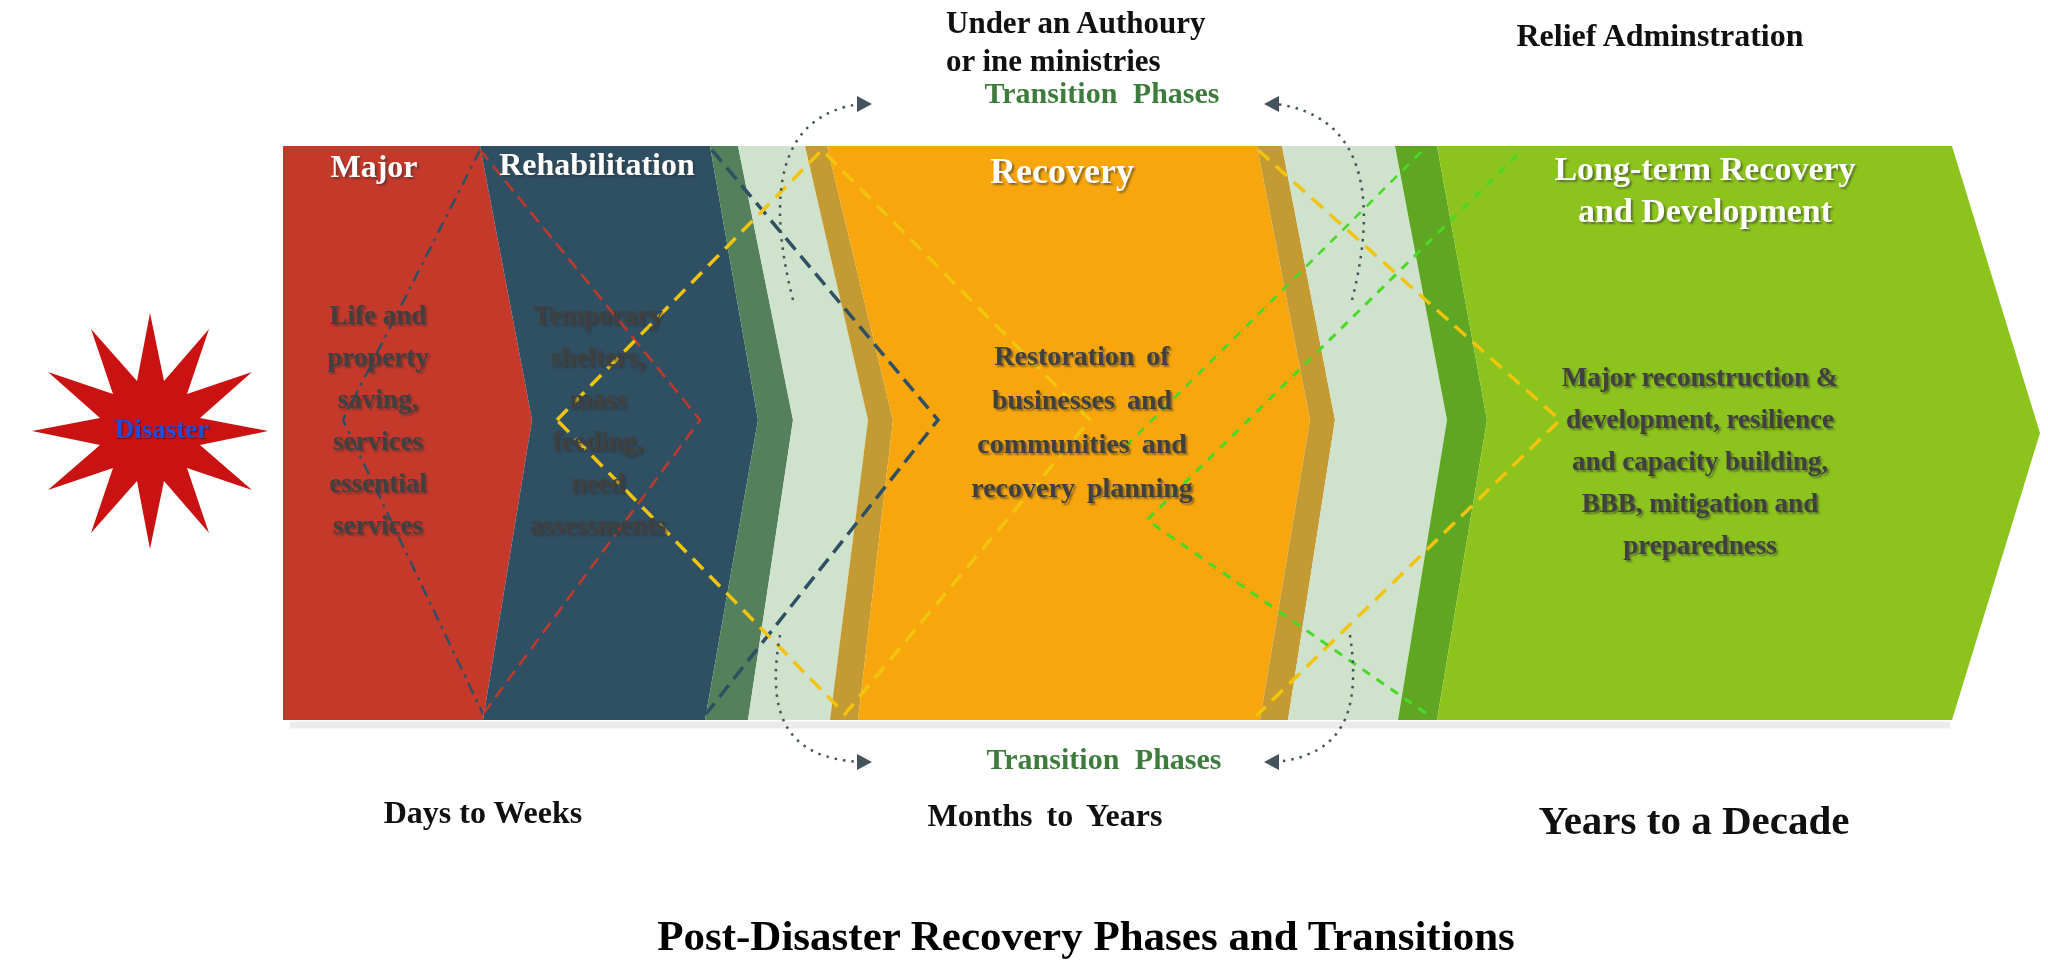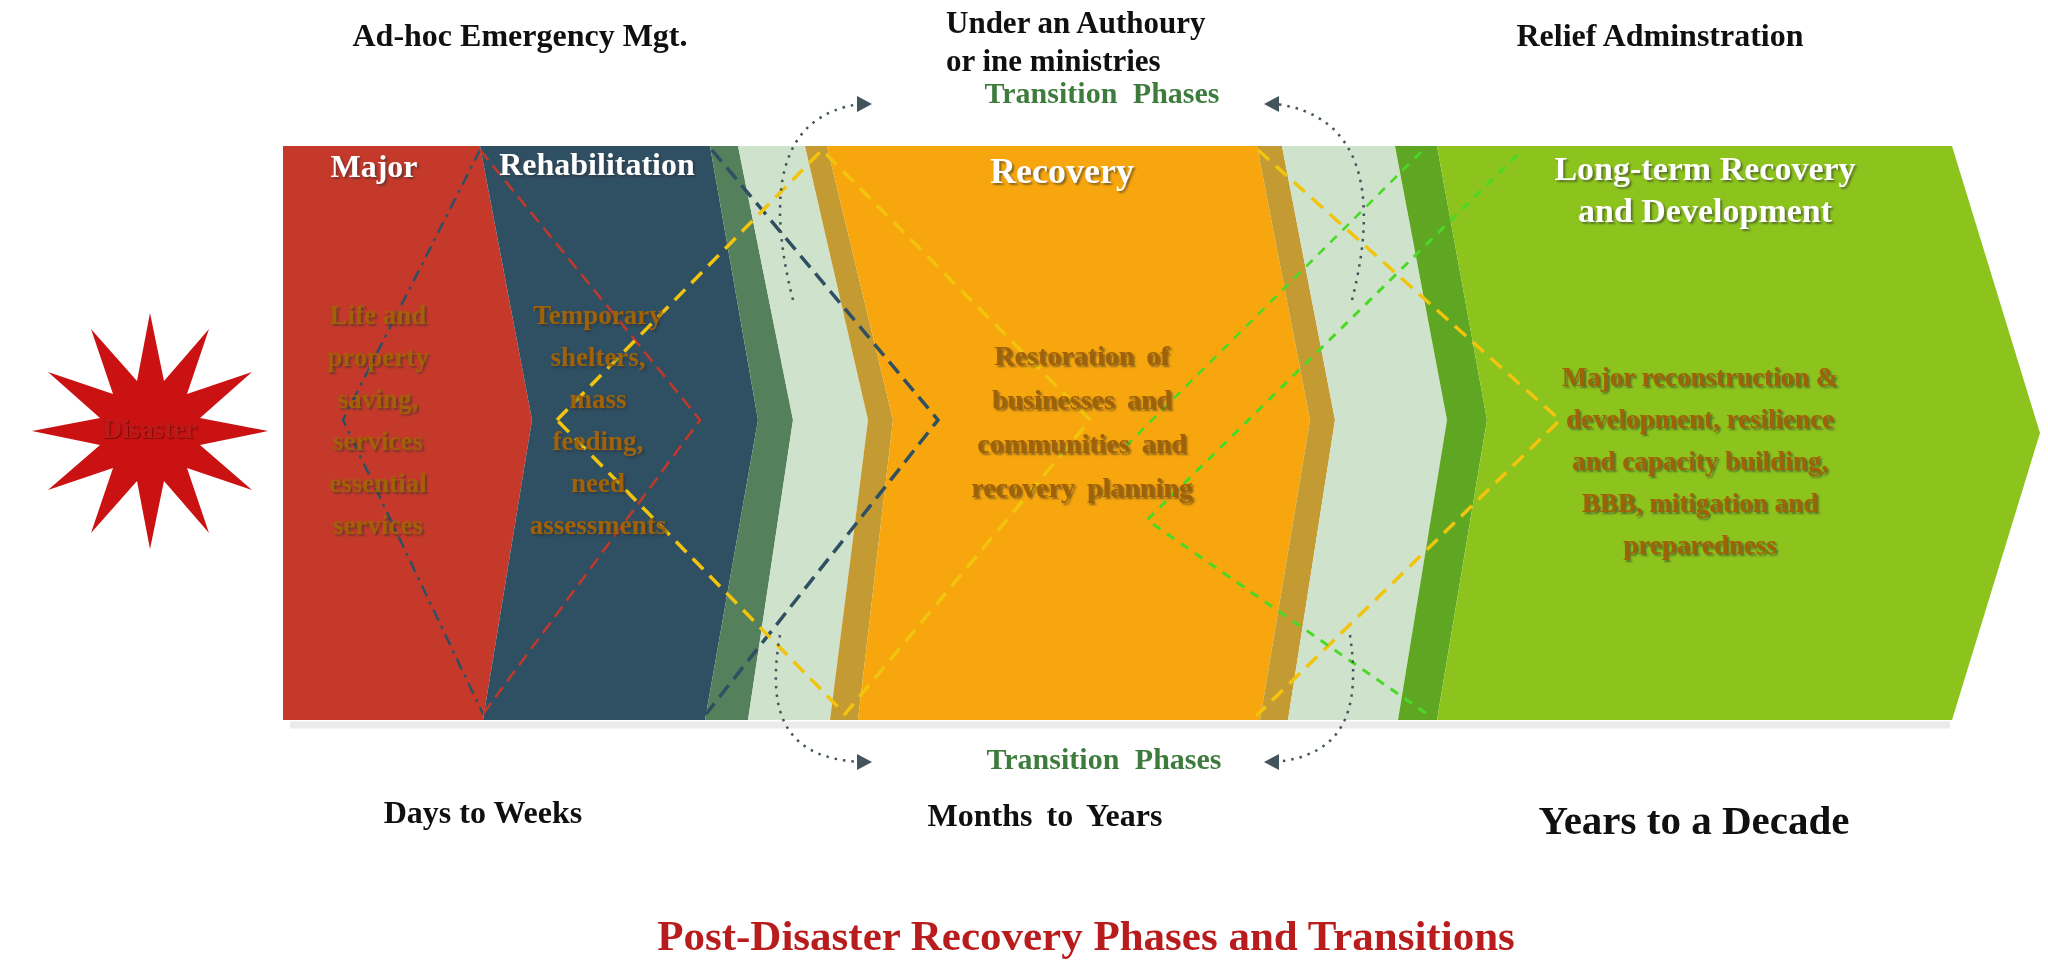--- a/index.html
+++ b/index.html
@@ -6,27 +6,27 @@
   .canvas{
     position:relative;width:2048px;height:973px;overflow:hidden;background:#ffffff;
     font-family:"Liberation Serif","DejaVu Serif",serif;font-weight:700;
   }
   svg.layer{position:absolute;left:0;top:0;width:2048px;height:973px;}
   .lbl{position:absolute;white-space:nowrap;line-height:1.1;}
   .ctr{transform:translateX(-50%);text-align:center;}
   .black-lbl{color:#101010;}
   .green-lbl{color:#3E7C3E;word-spacing:8px;margin-left:32px;}
   .phase-title{position:absolute;color:#ffffff;text-shadow:2px 2px 2px rgba(50,50,50,0.55);white-space:nowrap;transform:translateX(-50%);}
-  .phase-body{position:absolute;transform:translateX(-50%);text-align:center;color:#a16207;
+  .phase-body{position:absolute;transform:translateX(-50%);text-align:center;color:#404040;
               text-shadow:2px 2px 2px rgba(50,50,50,0.55);}
   .phase-body div{white-space:nowrap;}
   .lh42 div{height:42px;font-size:27px;}
   .lh44 div{height:44px;font-size:28px;word-spacing:5px;}
-  .title{color:#b91c1c;letter-spacing:0px;}
-  .disaster-lbl{color:#b91c1c;text-shadow:1px 1px 1px rgba(80,0,0,0.6);}
+  .title{color:#000000;letter-spacing:0px;}
+  .disaster-lbl{color:#1d4ed8;text-shadow:1px 1px 1px rgba(80,0,0,0.6);margin-left:12px;}
 </style>
 </head>
 <body>
 
 <div class="canvas">
 
   <svg class="layer" viewBox="0 0 2048 973">
 
     <line x1="290" y1="725" x2="1950" y2="725" stroke-width="7" opacity="0.5" stroke="#D8D8D8"></line>
 
@@ -54,21 +54,20 @@
     <path d="M1352,300 C1380,190 1360,115 1276,104" fill="none" stroke-width="2.5" stroke-dasharray="2.5 6" stroke="#43545C"></path>
     <path d="M1264,104 l15,-8 l0,16 Z" fill="#43545C"></path>
     <path d="M780,635 C765,720 790,758 860,762" fill="none" stroke-width="2.5" stroke-dasharray="2.5 6" stroke="#43545C"></path>
     <path d="M872,762 l-15,-8 l0,16 Z" fill="#43545C"></path>
     <path d="M1350,635 C1362,716 1340,755 1276,762" fill="none" stroke-width="2.5" stroke-dasharray="2.5 6" stroke="#43545C"></path>
     <path d="M1264,762 l15,-8 l0,16 Z" fill="#43545C"></path>
 
     <polygon points="150,313 164,381 209,329 187,394 252,372 200,418 268,431 200,445 252,490 187,468 209,533 164,481 150,549 137,481 91,533 113,468 48,490 100,445 32,431 100,418 48,372 113,394 91,329 137,381" fill="#CB1212"></polygon>
   </svg>
 
-  <div class="lbl ctr black-lbl" style="left:520px;top:18px;font-size:32px;">Ad-hoc Emergency Mgt.</div>
   <div class="lbl black-lbl" style="left:946px;top:6px;font-size:31px;">Under an Authoury</div>
   <div class="lbl black-lbl" style="left:946px;top:44px;font-size:31px;">or ine ministries</div>
   <div class="lbl ctr black-lbl" style="left:1660px;top:18px;font-size:32px;">Relief Adminstration</div>
 
   <div class="lbl ctr green-lbl" style="left:1070px;top:76px;font-size:30px;">Transition Phases</div>
   <div class="lbl ctr green-lbl" style="left:1072px;top:742px;font-size:30px;">Transition Phases</div>
 
   <div class="lbl ctr disaster-lbl" style="left:150px;top:415px;font-size:27px;">Disaster</div>
 
   <div class="phase-title" style="left:374px;top:148px;font-size:32px;">Major</div>

